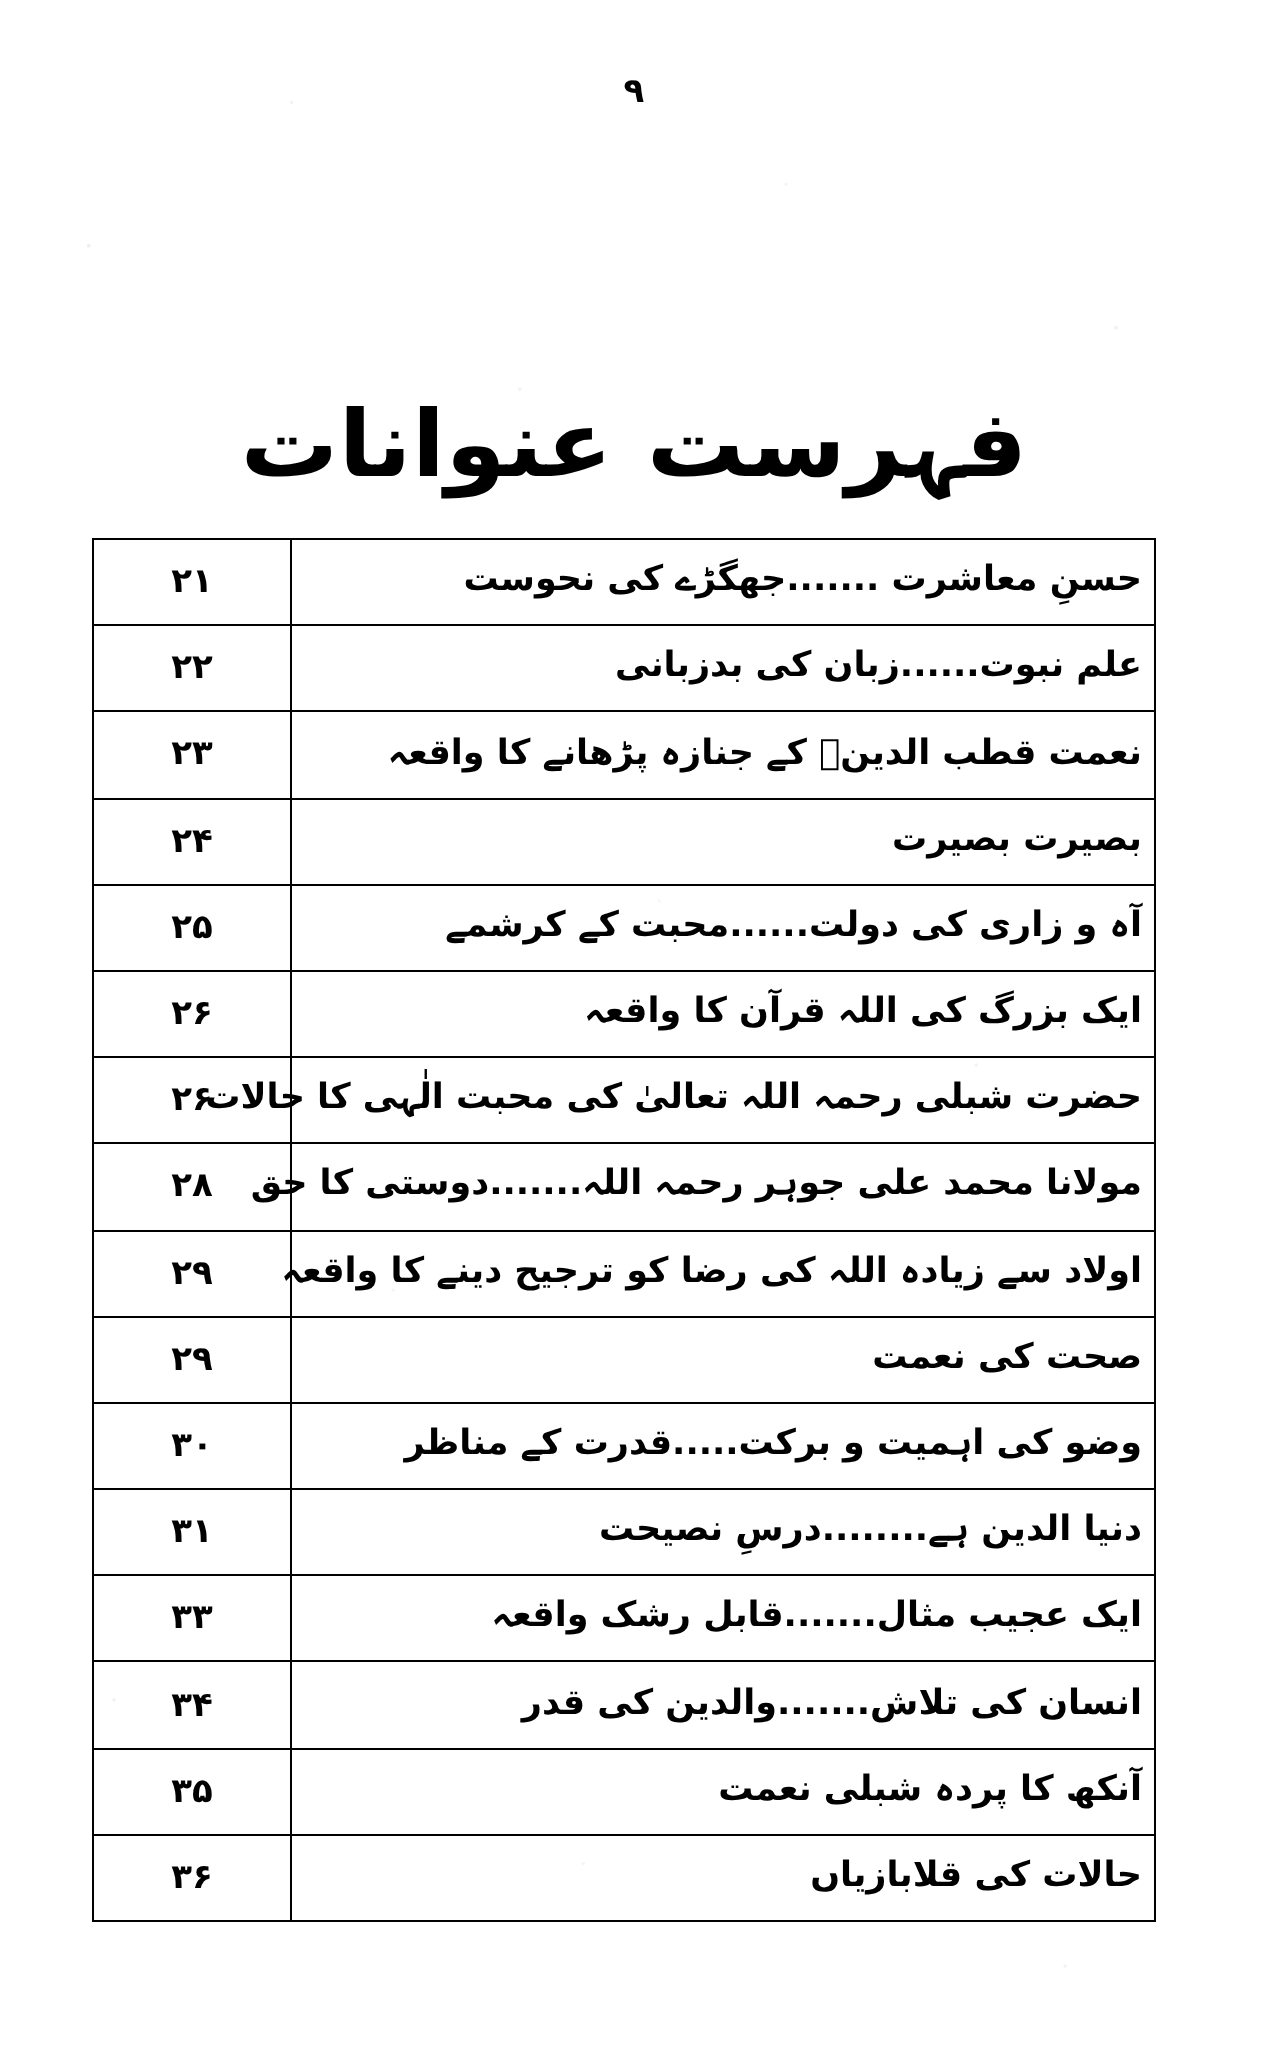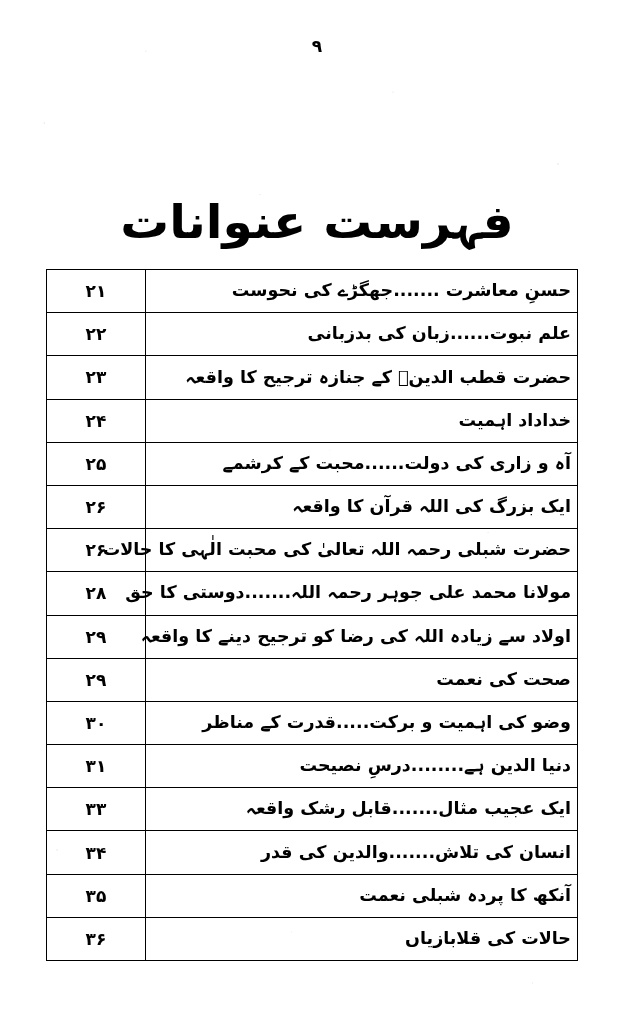--- a/index.html
+++ b/index.html
@@ -135,27 +135,27 @@
           <td class="page-cell">۲۱</td>
         </tr>
         <tr>
           <td class="title-cell">
             <span class="ttl">علم نبوت......زبان کی بدزبانی</span>
           </td>
           <td class="page-cell">۲۲</td>
         </tr>
         <tr>
           <td class="title-cell">
-            <span class="ttl">حضرت قطب الدینؒ کے جنازہ ترجیح کا واقعہ</span>
+            <span class="ttl">نعمت قطب الدینؒ کے جنازہ پڑھانے کا واقعہ</span>
           </td>
           <td class="page-cell">۲۳</td>
         </tr>
         <tr>
           <td class="title-cell">
-            <span class="ttl">خداداد اہمیت</span>
+            <span class="ttl">بصیرت بصیرت</span>
           </td>
           <td class="page-cell">۲۴</td>
         </tr>
         <tr>
           <td class="title-cell">
             <span class="ttl">آہ و زاری کی دولت......محبت کے کرشمے</span>
           </td>
           <td class="page-cell">۲۵</td>
         </tr>
         <tr>

